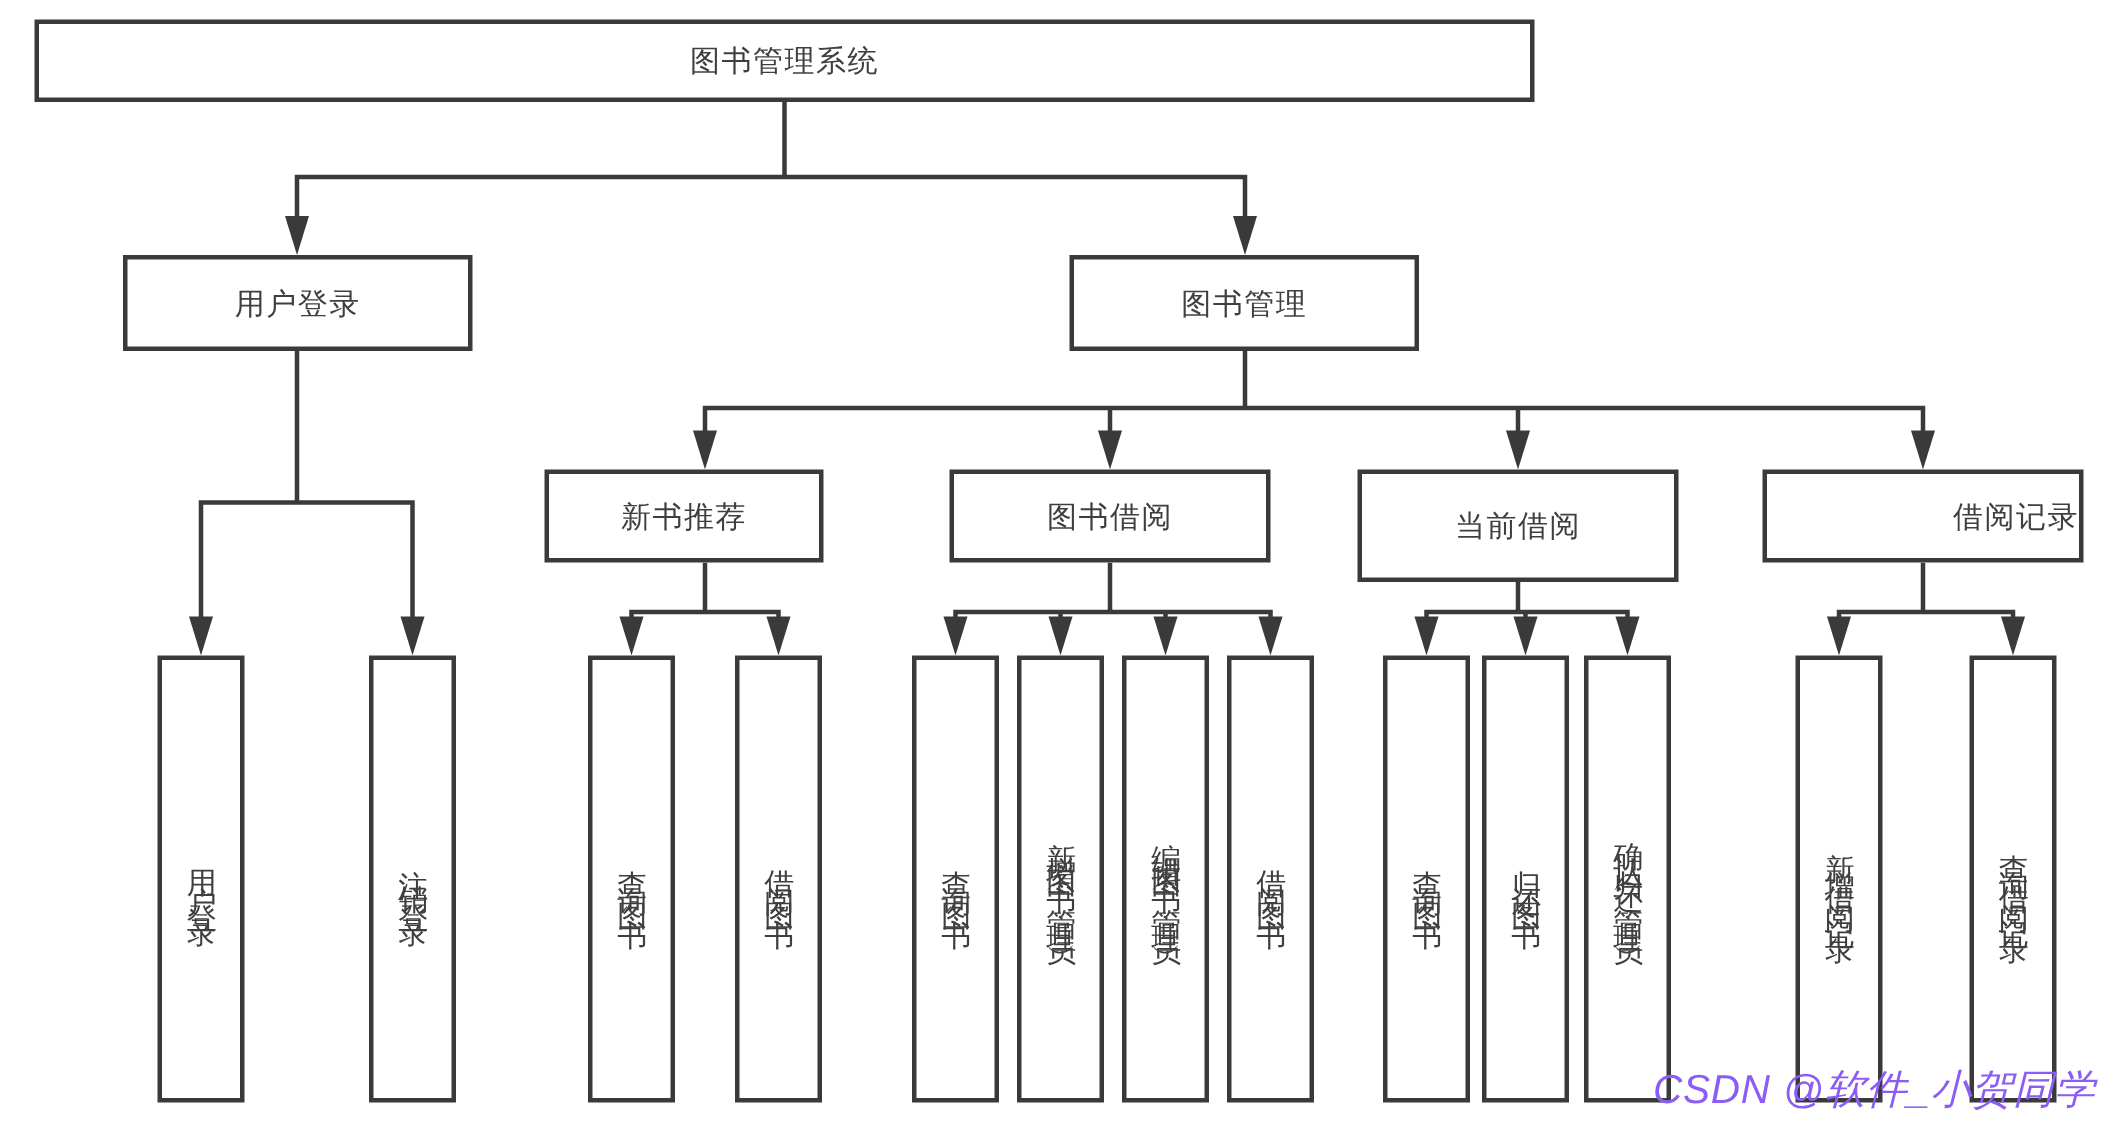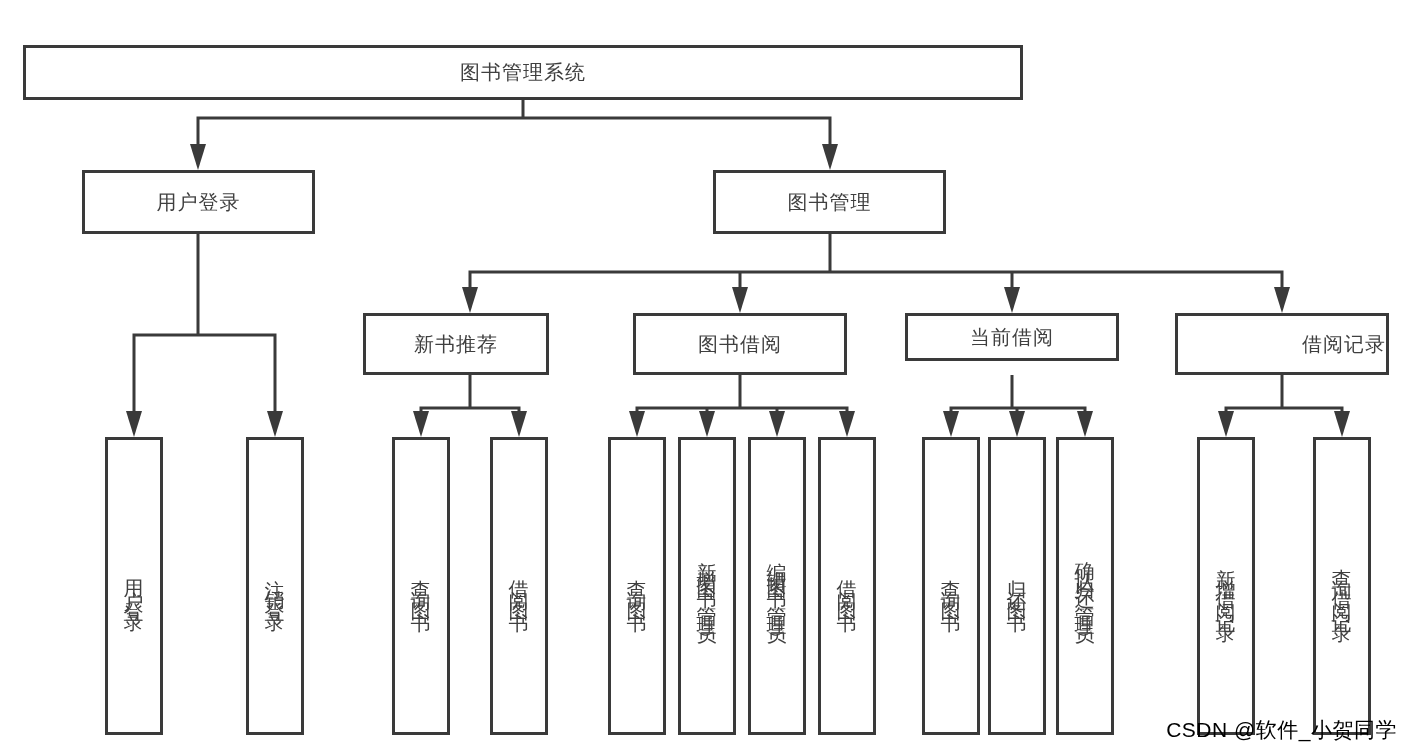--- a/index.html
+++ b/index.html
@@ -13,39 +13,39 @@
     border:3px solid #3a3a3a;display:flex;align-items:center;justify-content:center;
     color:#3f3f3f;
   }
   .h span{font-size:20px;letter-spacing:1px;white-space:nowrap;}
   .v span{
     font-size:20px;line-height:1;letter-spacing:11px;
     writing-mode:vertical-lr;text-orientation:mixed;
   }
   .v.tight span{letter-spacing:9px;}
   
-  .n-root{left:23px;top:13px;width:1000px;height:55px;margin-top:32px;}
+  .n-root{left:23px;top:13px;width:1000px;height:55px;}
   
   .n-user-login{left:82px;top:170px;width:233px;height:64px;}
   .n-book-mgmt{left:713px;top:170px;width:233px;height:64px;text-align:right;}
   
   .n-nbr{left:363px;top:313px;width:186px;height:62px;}
   .n-bb{left:633px;top:313px;width:214px;height:62px;}
-  .n-cb{left:905px;top:313px;width:214px;height:48px;}
+  .n-cb{left:905px;top:313px;width:214px;height:75px;}
   .n-br{left:1175px;top:313px;width:214px;height:62px;justify-content:flex-end;}
   
   .leaf{top:437px;width:58px;height:298px;}
   .x134{left:105px;} .x275{left:246px;}
   .x421{left:392px;} .x519{left:490px;}
   .x637{left:608px;} .x707{left:678px;} .x777{left:748px;} .x847{left:818px;}
   .x951{left:922px;} .x1017{left:988px;} .x1085{left:1056px;}
   .x1226{left:1197px;} .x1342{left:1313px;}
   .watermark{
-    position:absolute;right:8px;bottom:3px;font-size:21px;color:#000000;
-    letter-spacing:.5px;white-space:nowrap;
+    position:absolute;right:8px;bottom:3px;font-size:27px;color:#8b5cf6;
+    letter-spacing:.5px;white-space:nowrap;font-style:italic;
   }
 </style>
 </head>
 <body>
 
 <div class="stage">
 
   <svg class="wires" viewBox="0 0 1405 747" aria-hidden="true">
     <g stroke="#3a3a3a" stroke-width="3" fill="none">
 

